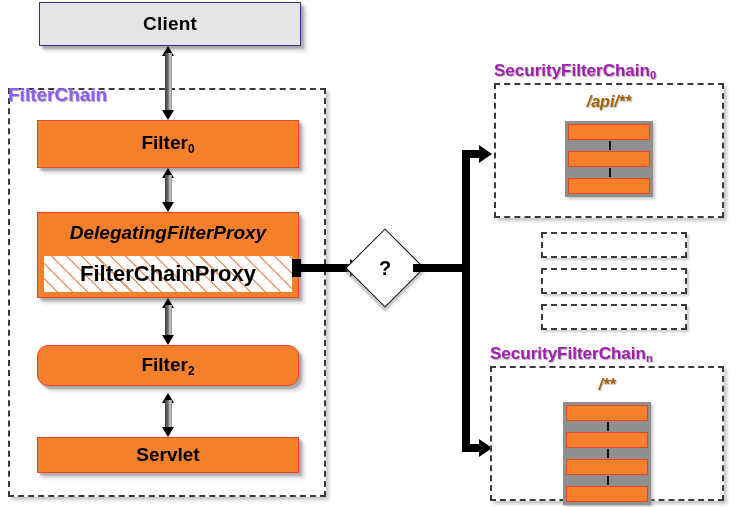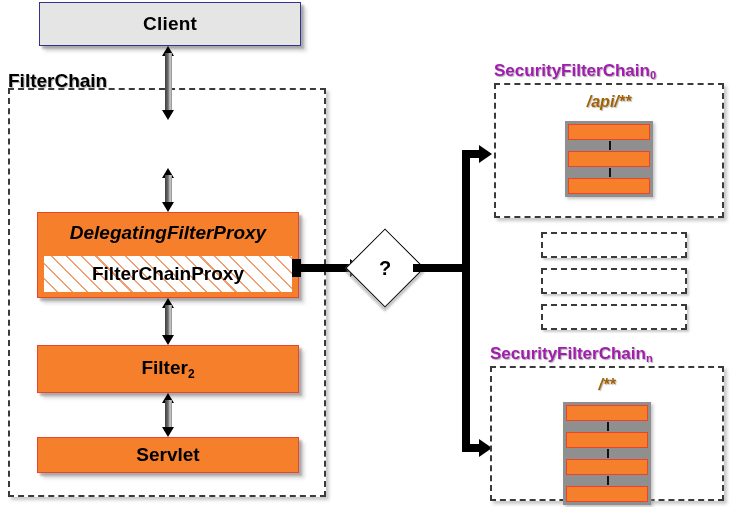--- a/index.html
+++ b/index.html
@@ -35,22 +35,22 @@
     display: flex; align-items: center; justify-content: center;
   }
   #client-box .lbl {
     font-size: 19px; font-weight: bold; color: #000;
     letter-spacing: .2px;
   }
 
   
   #filterchain-label {
     position: absolute;
-    left: 8px; top: 70px;
-    font-size: 19px; font-weight: bold; color: #000000;
+    left: 8px; top: 84px;
+    font-size: 19px; font-weight: bold; color: #8b5cf6;
     text-shadow: 1px 1px 1px rgba(160,160,160,.9);
     z-index: 6;
   }
   #filterchain-box {
     position: absolute;
     left: 8px; top: 88px;
     width: 318px; height: 409px;
     background: #ffffff;
     border: 2px dashed #3a3a3a;
     box-shadow: 3px 3px 3px rgba(150,150,150,.5);
@@ -66,40 +66,40 @@
   .obox .lbl {
     font-size: 19px; font-weight: bold; color: #000;
   }
   .obox .lbl sub {
     font-size: 12px; font-weight: bold; vertical-align: -4px;
   }
 
   #filter0-box       { left: 37px;  top: 120px; width: 262px; height: 48px; }
   #dfp-box           { left: 37px;  top: 212px; width: 262px; height: 86px;
                        display:block; }
-  #filter2-box       { left: 37px;  top: 345px; width: 262px; height: 48px; }
+  #filter2-box       { left: 37px;  top: 345px; width: 262px; height: 41px; border-radius: 11px; }
   #servlet-box       { left: 37px;  top: 437px; width: 262px; height: 36px; text-align: right; }
 
   #dfp-title {
     height: 40px;
     display: flex; align-items: center; justify-content: center;
     font-size: 19px; font-weight: bold; color: #000; font-style: italic;
   }
   #fcp-box {
     position: absolute;
     left: 5px; right: 5px; bottom: 4px;
     height: 38px;
     background:
       repeating-linear-gradient(45deg,
         #ffffff 0px, #ffffff 9px,
         #f0a070 9px, #f0a070 10.5px);
     border: 1px solid #f57f2b;
     display: flex; align-items: center; justify-content: center;
   }
-  #fcp-box .lbl { font-size: 19px; font-weight: bold; color: #000; }
+  #fcp-box .lbl { font-size: 22px; font-weight: bold; color: #000; }
 
   
   .vdarrow {
     position: absolute;
     width: 13px;
     left: 162px;
     z-index: 5;
   }
   .vdarrow .shaft {
     position: absolute;
@@ -293,20 +293,23 @@
 
   <div class="vdarrow" id="arrow-client-filter0">
     <div class="head-up"></div>
     <div class="shaft"></div>
     <div class="head-dn"></div>
   </div>
 
   <div id="filterchain-label">FilterChain</div>
   <div id="filterchain-box"></div>
 
+  <div class="obox shadowed" id="filter0-box">
+    <span class="lbl"><span>Filter</span><sub>0</sub></span>
+  </div>
 
   <div class="vdarrow" id="arrow-filter0-dfp">
     <div class="head-up"></div>
     <div class="shaft"></div>
     <div class="head-dn"></div>
   </div>
 
   <div class="obox shadowed" id="dfp-box">
     <div id="dfp-title">DelegatingFilterProxy</div>
     <div id="fcp-box">

